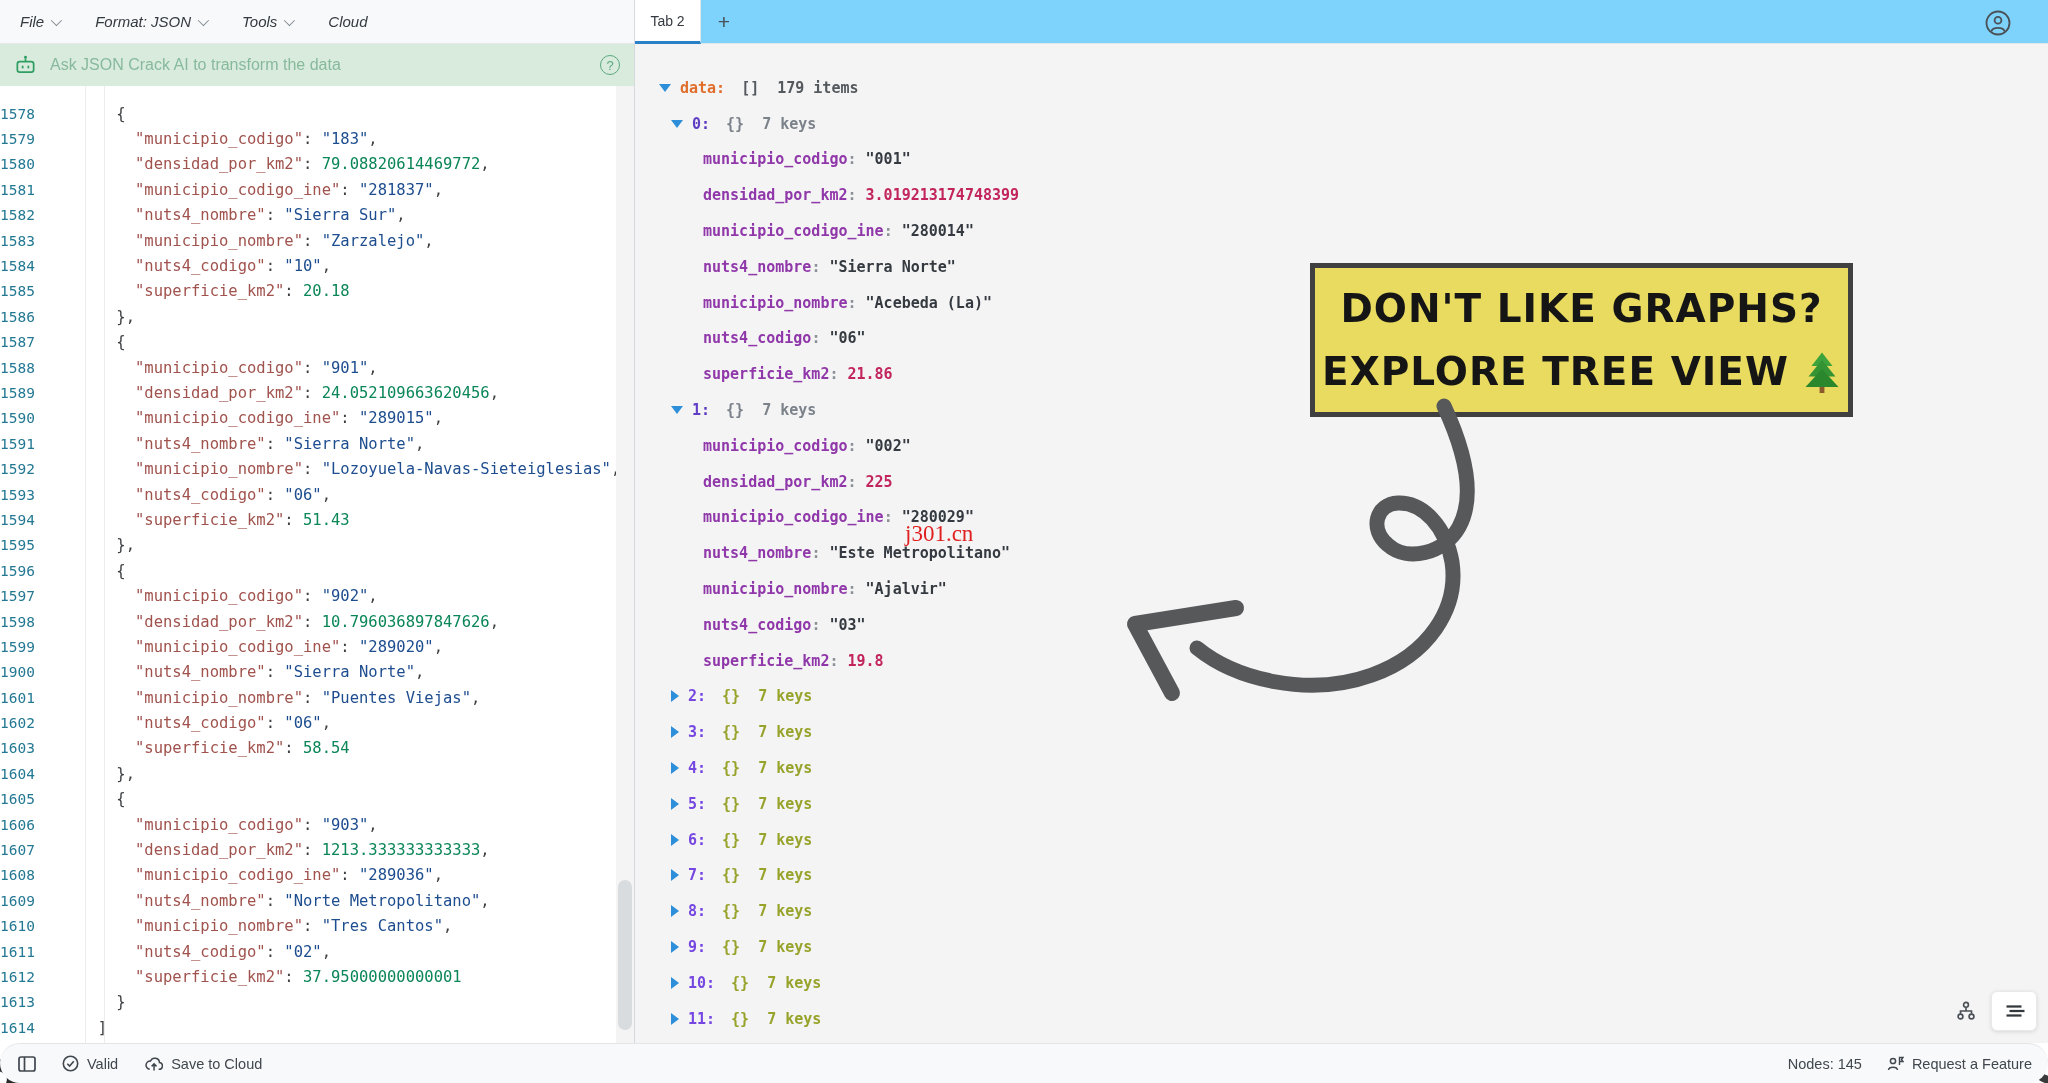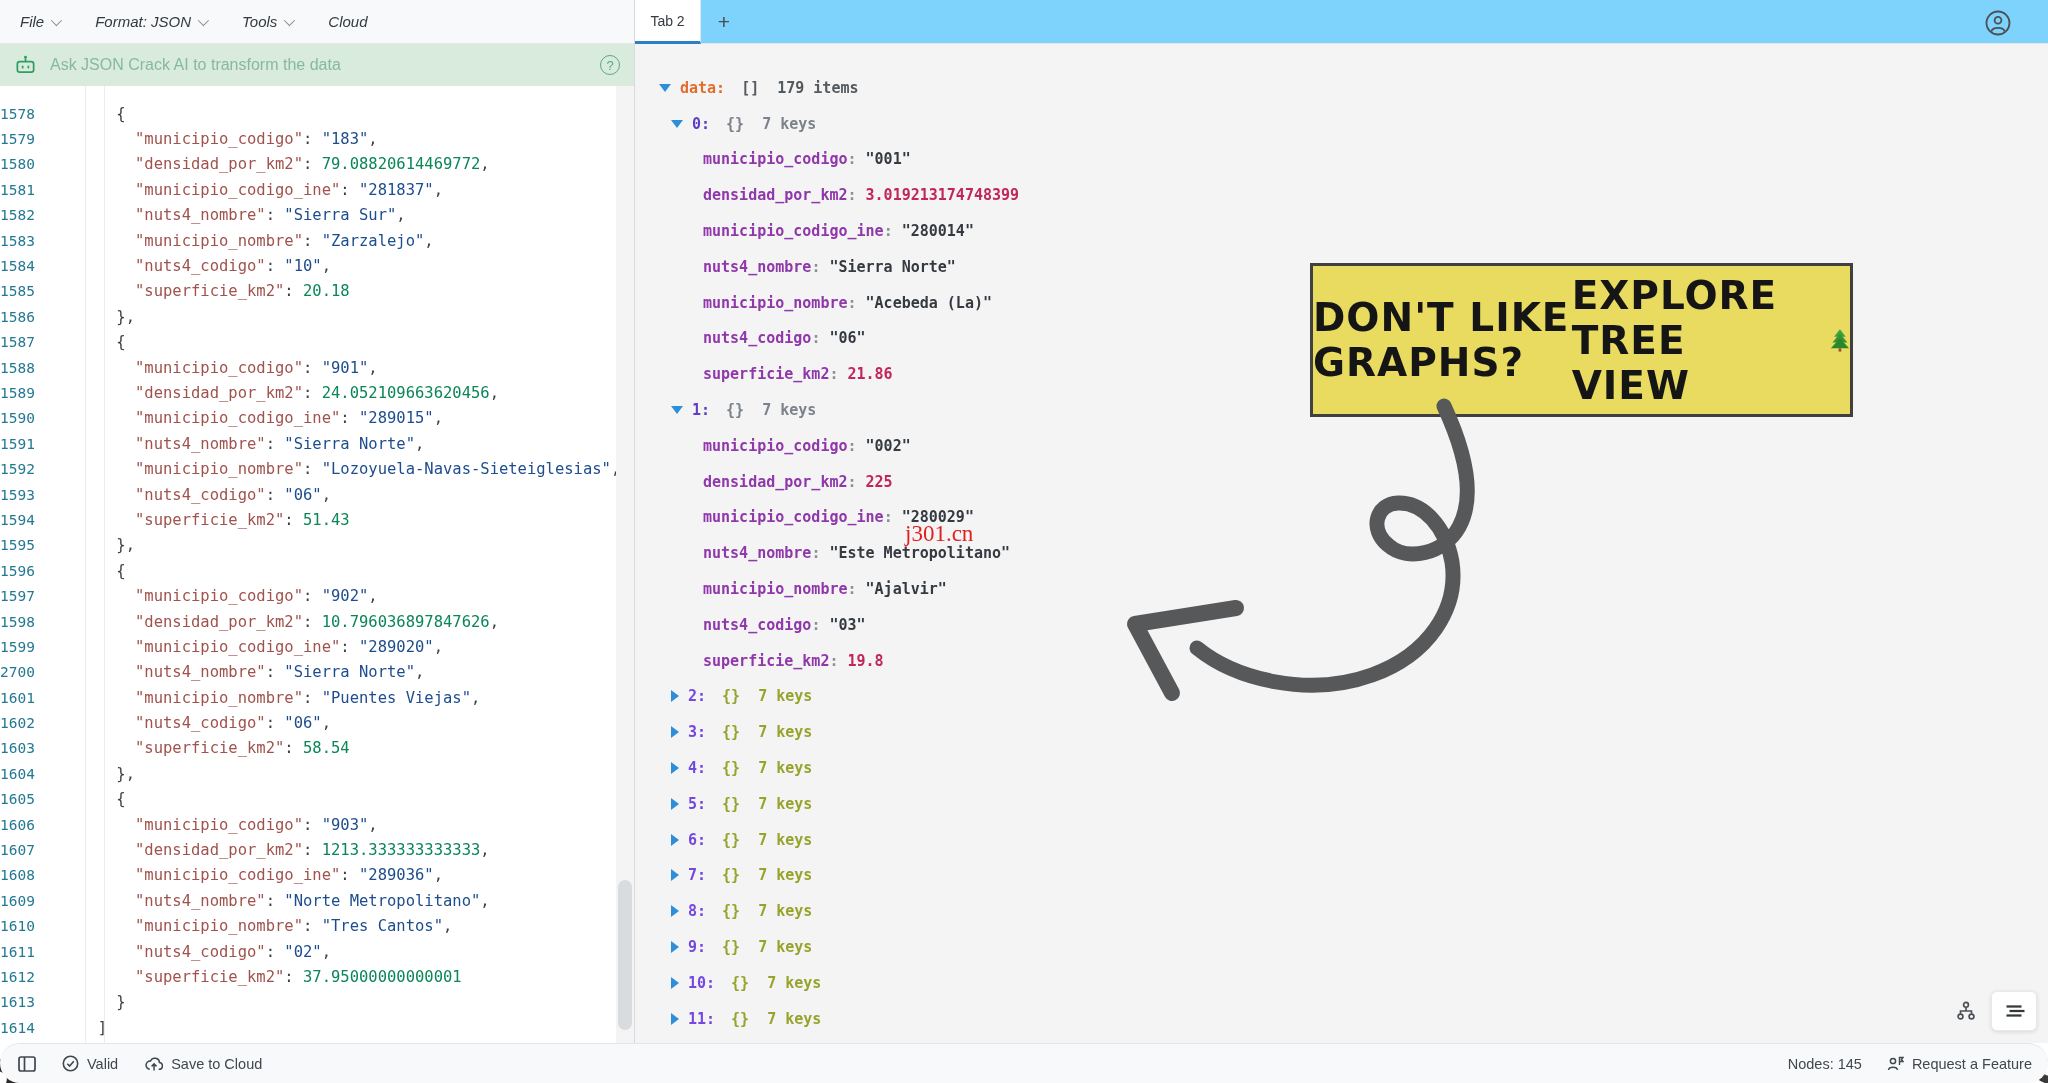--- a/index.html
+++ b/index.html
@@ -56,21 +56,21 @@
                 border-top:8px solid #2d8fd9; margin-right:9px; flex:none; }
   .caret-closed { width:0; height:0; border-top:6px solid transparent; border-bottom:6px solid transparent;
                   border-left:8px solid #2d8fd9; margin-right:9px; flex:none; }
   .t-rootkey { color:#e06d2a; } .t-idx { color:#5f3dc4; } .t-idx-c { color:#7547e0; }
   .t-badge { margin-left:16px; } .t-meta { margin-left:18px; }
   .m-root { color:#54595e; } .m-open { color:#7c828a; } .m-closed { color:#97a32a; }
   .t-key { color:#9038aa; } .t-colon { color:#8a9096; } .t-str { color:#343a40; } .t-num { color:#c2255c; }
 
   
   .sticker { position:absolute; left:1310px; top:263px; width:543px; height:154px; background:#e8db5f;
-             border:3px solid #404040; display:flex; justify-content:space-evenly;
+             border:5px solid #404040; display:flex; flex-direction:column; justify-content:space-evenly;
              align-items:center; font-family:"DejaVu Sans", sans-serif; font-weight:900;
              font-size:39px; letter-spacing:1px; color:#151515; }
   .sticker .l2 { display:flex; align-items:center; gap:14px; }
   .watermark { position:absolute; left:905px; top:521px; font-family:"Liberation Serif", serif;
                font-size:23px; color:#e01f1f; }
   .overlay { position:absolute; left:0; top:0; width:2048px; height:1083px; pointer-events:none; }
   .view-buttons { position:absolute; right:11px; bottom:52px; display:flex; align-items:center; gap:8px; }
   .btn-graph { width:34px; height:34px; display:flex; align-items:center; justify-content:center; }
   .btn-list { width:46px; height:40px; background:#fff; border:1px solid #e7e9eb; border-radius:6px;
               box-shadow:0 1px 4px rgba(0,0,0,.12); display:flex; align-items:center; justify-content:center; }
@@ -155,21 +155,21 @@
         <div class="eline"><span class="eln">1590</span><span class="ecode"><span class="tk-p">      </span><span class="tk-k">"municipio_codigo_ine"</span><span class="tk-p">: </span><span class="tk-s">"289015"</span><span class="tk-p">,</span></span></div>
         <div class="eline"><span class="eln">1591</span><span class="ecode"><span class="tk-p">      </span><span class="tk-k">"nuts4_nombre"</span><span class="tk-p">: </span><span class="tk-s">"Sierra Norte"</span><span class="tk-p">,</span></span></div>
         <div class="eline"><span class="eln">1592</span><span class="ecode"><span class="tk-p">      </span><span class="tk-k">"municipio_nombre"</span><span class="tk-p">: </span><span class="tk-s">"Lozoyuela-Navas-Sieteiglesias"</span><span class="tk-p">,</span></span></div>
         <div class="eline"><span class="eln">1593</span><span class="ecode"><span class="tk-p">      </span><span class="tk-k">"nuts4_codigo"</span><span class="tk-p">: </span><span class="tk-s">"06"</span><span class="tk-p">,</span></span></div>
         <div class="eline"><span class="eln">1594</span><span class="ecode"><span class="tk-p">      </span><span class="tk-k">"superficie_km2"</span><span class="tk-p">: </span><span class="tk-n">51.43</span></span></div>
         <div class="eline"><span class="eln">1595</span><span class="ecode"><span class="tk-p">    },</span></span></div>
         <div class="eline"><span class="eln">1596</span><span class="ecode"><span class="tk-p">    {</span></span></div>
         <div class="eline"><span class="eln">1597</span><span class="ecode"><span class="tk-p">      </span><span class="tk-k">"municipio_codigo"</span><span class="tk-p">: </span><span class="tk-s">"902"</span><span class="tk-p">,</span></span></div>
         <div class="eline"><span class="eln">1598</span><span class="ecode"><span class="tk-p">      </span><span class="tk-k">"densidad_por_km2"</span><span class="tk-p">: </span><span class="tk-n">10.796036897847626</span><span class="tk-p">,</span></span></div>
         <div class="eline"><span class="eln">1599</span><span class="ecode"><span class="tk-p">      </span><span class="tk-k">"municipio_codigo_ine"</span><span class="tk-p">: </span><span class="tk-s">"289020"</span><span class="tk-p">,</span></span></div>
-        <div class="eline"><span class="eln">2700</span><span class="ecode"><span class="tk-p">      </span><span class="tk-k">"nuts4_nombre"</span><span class="tk-p">: </span><span class="tk-s">"Sierra Norte"</span><span class="tk-p">,</span></span></div>
+        <div class="eline"><span class="eln">1900</span><span class="ecode"><span class="tk-p">      </span><span class="tk-k">"nuts4_nombre"</span><span class="tk-p">: </span><span class="tk-s">"Sierra Norte"</span><span class="tk-p">,</span></span></div>
         <div class="eline"><span class="eln">1601</span><span class="ecode"><span class="tk-p">      </span><span class="tk-k">"municipio_nombre"</span><span class="tk-p">: </span><span class="tk-s">"Puentes Viejas"</span><span class="tk-p">,</span></span></div>
         <div class="eline"><span class="eln">1602</span><span class="ecode"><span class="tk-p">      </span><span class="tk-k">"nuts4_codigo"</span><span class="tk-p">: </span><span class="tk-s">"06"</span><span class="tk-p">,</span></span></div>
         <div class="eline"><span class="eln">1603</span><span class="ecode"><span class="tk-p">      </span><span class="tk-k">"superficie_km2"</span><span class="tk-p">: </span><span class="tk-n">58.54</span></span></div>
         <div class="eline"><span class="eln">1604</span><span class="ecode"><span class="tk-p">    },</span></span></div>
         <div class="eline"><span class="eln">1605</span><span class="ecode"><span class="tk-p">    {</span></span></div>
         <div class="eline"><span class="eln">1606</span><span class="ecode"><span class="tk-p">      </span><span class="tk-k">"municipio_codigo"</span><span class="tk-p">: </span><span class="tk-s">"903"</span><span class="tk-p">,</span></span></div>
         <div class="eline"><span class="eln">1607</span><span class="ecode"><span class="tk-p">      </span><span class="tk-k">"densidad_por_km2"</span><span class="tk-p">: </span><span class="tk-n">1213.333333333333</span><span class="tk-p">,</span></span></div>
         <div class="eline"><span class="eln">1608</span><span class="ecode"><span class="tk-p">      </span><span class="tk-k">"municipio_codigo_ine"</span><span class="tk-p">: </span><span class="tk-s">"289036"</span><span class="tk-p">,</span></span></div>
         <div class="eline"><span class="eln">1609</span><span class="ecode"><span class="tk-p">      </span><span class="tk-k">"nuts4_nombre"</span><span class="tk-p">: </span><span class="tk-s">"Norte Metropolitano"</span><span class="tk-p">,</span></span></div>
         <div class="eline"><span class="eln">1610</span><span class="ecode"><span class="tk-p">      </span><span class="tk-k">"municipio_nombre"</span><span class="tk-p">: </span><span class="tk-s">"Tres Cantos"</span><span class="tk-p">,</span></span></div>

